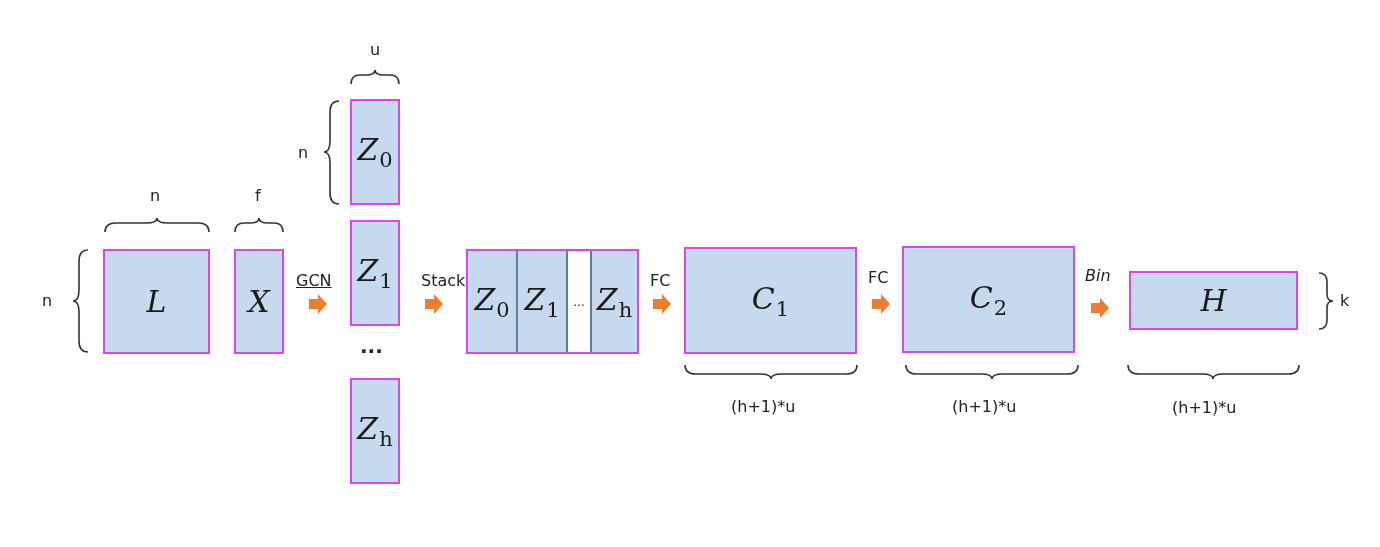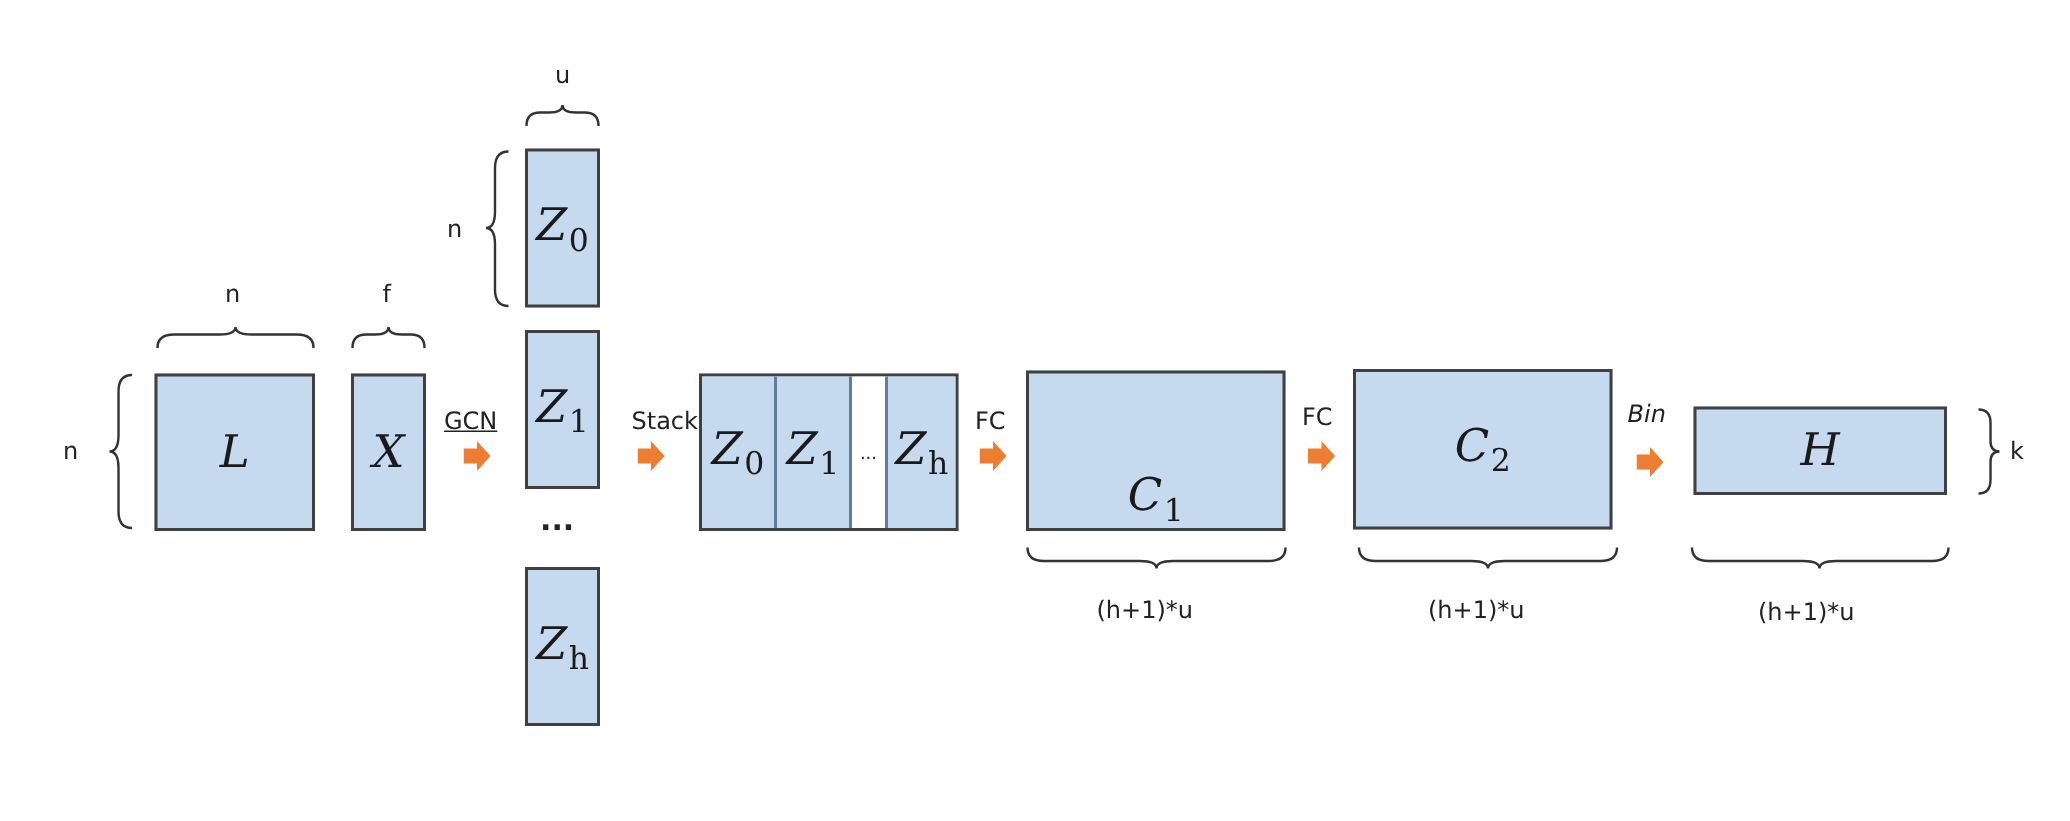--- a/index.html
+++ b/index.html
@@ -1,17 +1,17 @@
 <!DOCTYPE html>
 <html><head>
 <meta charset="utf-8">
 <style>
   html,body{margin:0;padding:0;background:#ffffff;}
   body{width:1380px;height:547px;position:relative;overflow:hidden;font-family:"Liberation Sans",sans-serif;}
-  .box{position:absolute;background:#c5d9ef;border:2px solid #404040;box-sizing:border-box;display:flex;align-items:center;justify-content:center;}
+  .box{position:absolute;background:#c5d9ef;border:2px solid #d946ef;box-sizing:border-box;display:flex;align-items:center;justify-content:center;}
   .math{font-family:"DejaVu Serif","Liberation Serif",serif;font-style:italic;font-size:30px;color:#1a1a1a;}
   .sub{font-style:normal;font-size:21px;vertical-align:-7px;margin-left:1px;}
   .lbl{position:absolute;font-family:"DejaVu Sans",sans-serif;font-size:16px;color:#222;white-space:nowrap;}
   .arrow{position:absolute;}
   svg.brace{position:absolute;overflow:visible;}
   .cell{height:100%;border-right:2px solid #5e7e9c;box-sizing:border-box;display:flex;align-items:center;justify-content:center;background:#c5d9ef;}
   .cell:last-child{border-right:none;}
   .cell.blank{background:#ffffff;}
   .dots{font-family:"DejaVu Sans",sans-serif;font-size:12px;color:#222;}
 </style>
@@ -81,21 +81,21 @@
   <div class="cell" style="width:45px;">
     <span class="math"><span>Z</span><span class="sub">h</span></span>
   </div>
 </div>
 
 <div class="lbl" style="left:650px;top:271px;">FC</div>
 <svg class="arrow" style="left:653px;top:294px;" width="18" height="20">
     <polygon points="0,5 9,5 9,0 18,10 9,20 9,15 0,15" fill="#ed7d31"></polygon>
   </svg>
 
-<div class="box" style="left:684px;top:247px;width:173px;height:107px;align-items:flex-end;">
+<div class="box" style="left:684px;top:247px;width:173px;height:107px;">
   <span class="math"><span>C</span><span class="sub">1</span></span>
 </div>
 <svg class="brace" style="left:684px;top:364px;" width="174" height="16">
     <path d="M1,1 Q1,10 12,10 L76,10 Q87,10 87,15 Q87,10 98,10 L162,10 Q173,10 173,1" fill="none" stroke="#333" stroke-width="1.6"></path>
   </svg>
 <div class="lbl" style="left:731px;top:397px;">(h+1)*u</div>
 
 <div class="lbl" style="left:868px;top:268px;">FC</div>
 <svg class="arrow" style="left:872px;top:294px;" width="18" height="20">
     <polygon points="0,5 9,5 9,0 18,10 9,20 9,15 0,15" fill="#ed7d31"></polygon>

